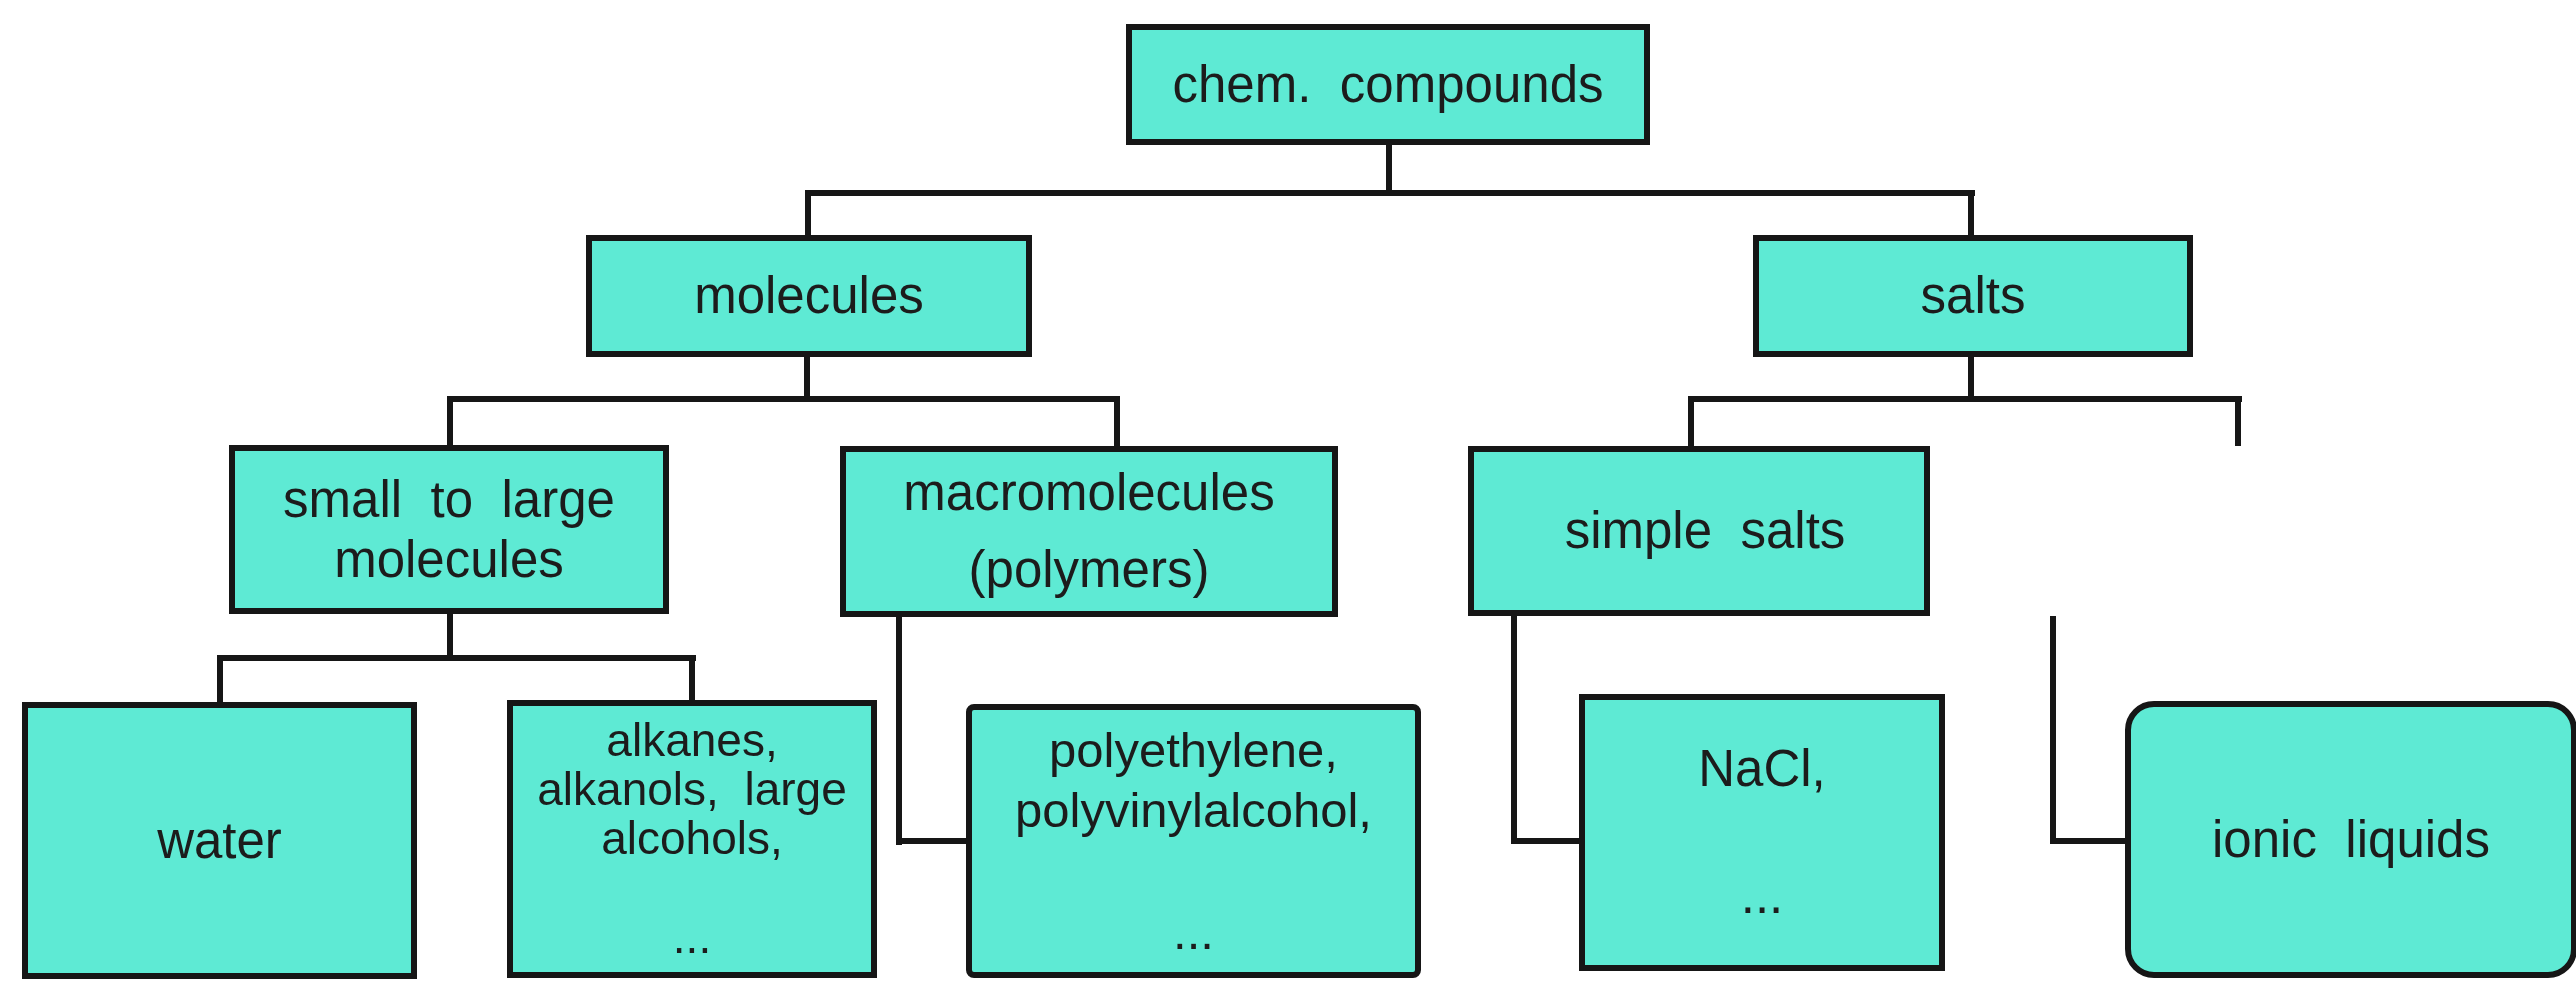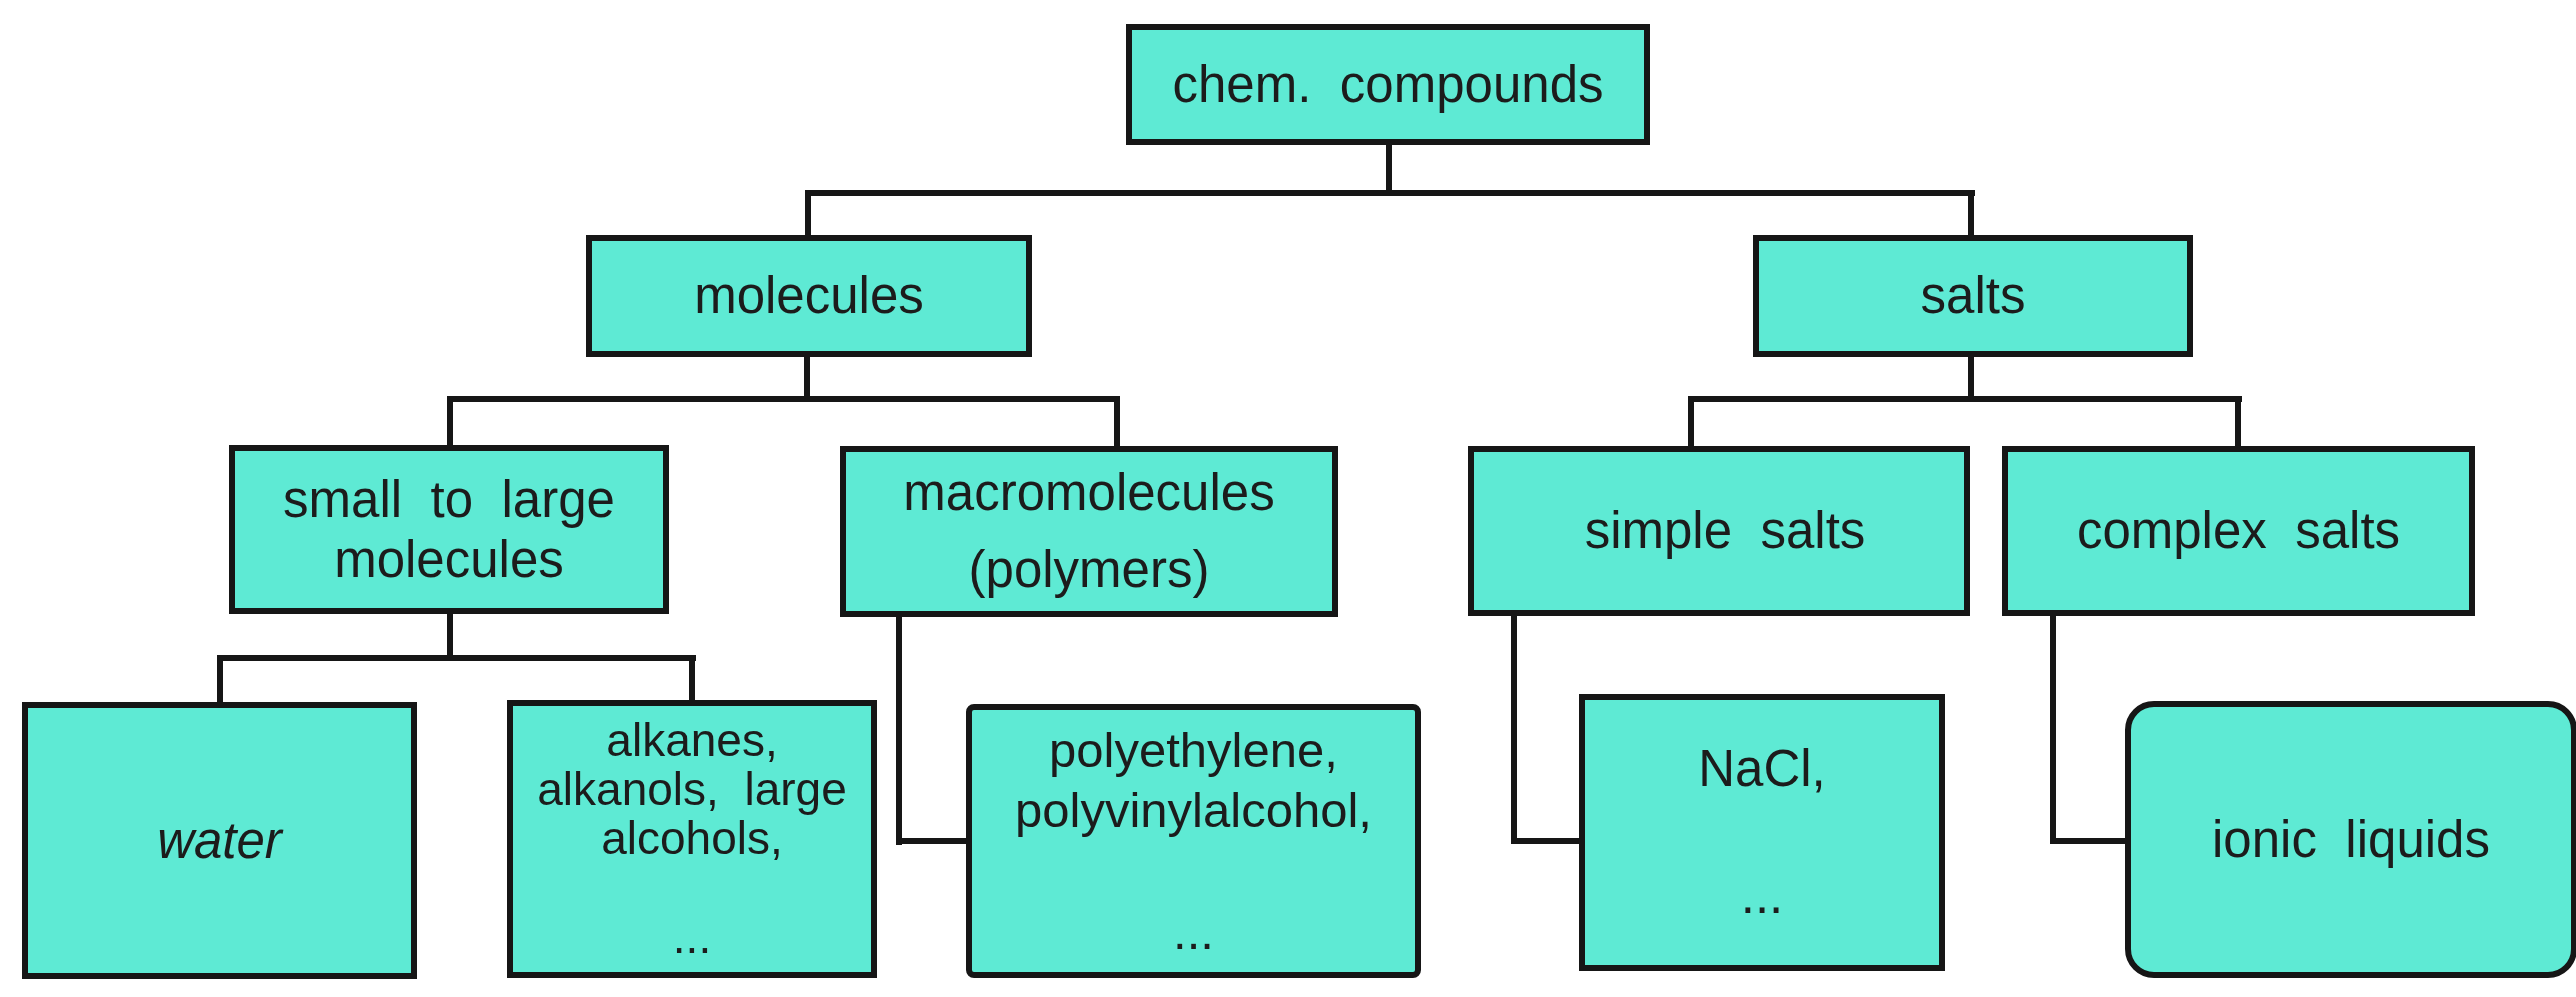--- a/index.html
+++ b/index.html
@@ -90,28 +90,25 @@
   </div>
 
   <div class="node" style="left:229px; top:445px; width:440px; height:169px;">
     <span class="node-label">small to large
 molecules</span>
   </div>
   <div class="node roomy" style="left:840px; top:446px; width:498px; height:171px;">
     <span class="node-label">macromolecules
 (polymers)</span>
   </div>
-  <div class="node" style="left:1468px; top:446px; width:502px; height:170px;padding-left:12px;">
+  <div class="node" style="left:1468px; top:446px; width:462px; height:170px;padding-left:12px;">
     <span class="node-label">simple salts</span>
   </div>
-  <div class="node" style="left:2002px; top:446px; width:473px; height:170px;">
-    <span class="node-label">complex salts</span>
-  </div>
 
-  <div class="node" style="left:22px; top:702px; width:395px; height:277px;font-style:italic;">
+  <div class="node" style="left:22px; top:702px; width:395px; height:277px;">
     <span class="node-label">water</span>
   </div>
   <div class="node list" style="left:507px; top:700px; width:370px; height:278px;">
     <span class="node-label">alkanes,
 alkanols, large
 alcohols,
 
 ...</span>
   </div>
   <div class="node list-wide" style="left:966px; top:704px; width:455px; height:274px;">

